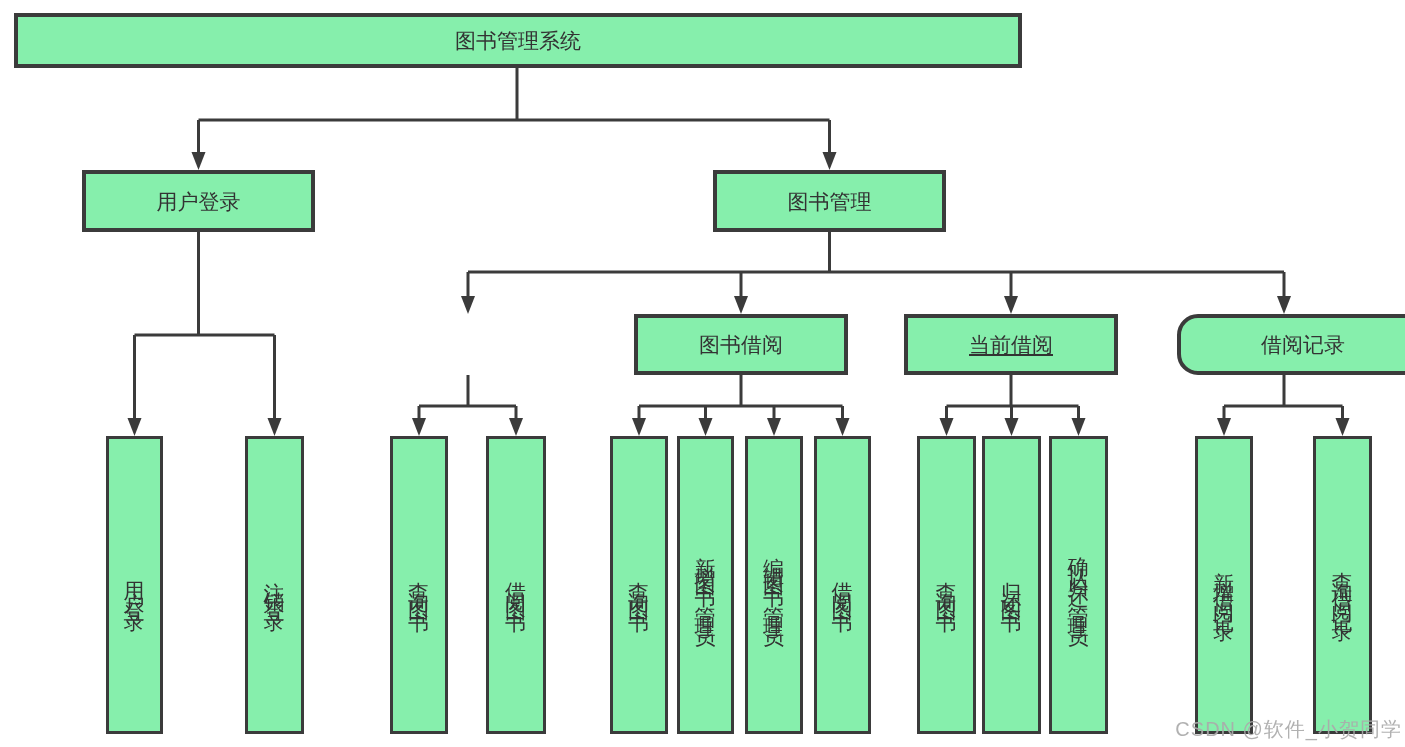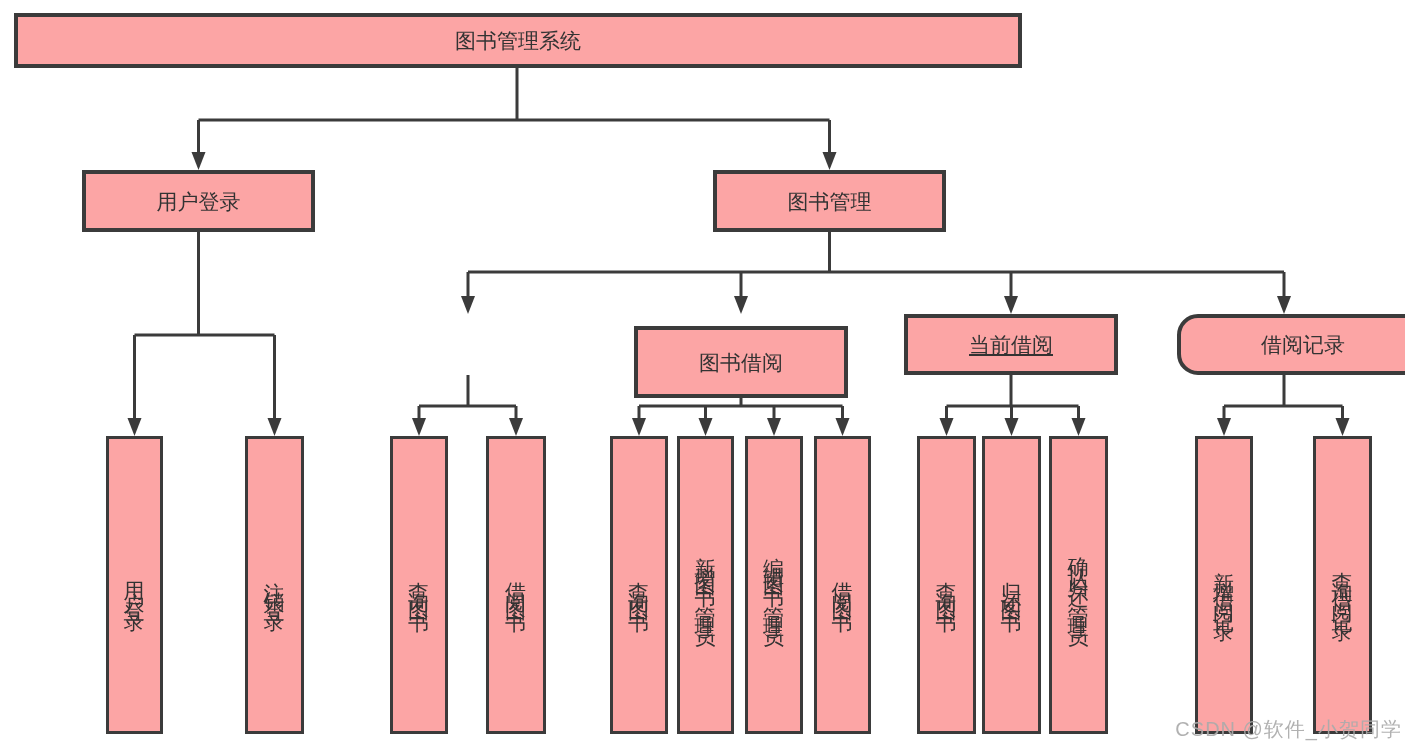--- a/index.html
+++ b/index.html
@@ -11,21 +11,21 @@
     font-family:"Liberation Sans","DejaVu Sans",sans-serif;
     color:#333333;
   }
   .wires{position:absolute;left:0;top:0;pointer-events:none;}
   .wires path{stroke:#3b3b3b;stroke-width:3;fill:none;}
   .wires line{stroke:#3b3b3b;stroke-width:3;}
   .wires polygon{fill:#3b3b3b;stroke:none;}
   .box{
     position:absolute;
     box-sizing:border-box;
-    background:#fca5a5;
+    background:#86efac;
     border:4px solid #3b3b3b;
     display:flex;
     align-items:center;
     justify-content:center;
     font-size:21px;
     line-height:1;
     white-space:nowrap;
   }
   .leaf{border-width:3px;}
   .leaf span{
@@ -121,21 +121,21 @@
     <span>图书管理系统</span>
   </div>
 
   <div class="box" style="left:82px;top:170px;width:233px;height:62px;">
     <span>用户登录</span>
   </div>
   <div class="box" style="left:713px;top:170px;width:233px;height:62px;">
     <span>图书管理</span>
   </div>
 
-  <div class="box" style="left:634px;top:314px;width:214px;height:72px;margin-top:12px;">
+  <div class="box" style="left:634px;top:314px;width:214px;height:61px;">
     <span>图书借阅</span>
   </div>
   <div class="box" style="left:904px;top:314px;width:214px;height:61px;text-decoration:underline;">
     <span>当前借阅</span>
   </div>
   <div class="box" style="left:1177px;top:314px;width:252px;height:61px;border-radius:21px;">
     <span>借阅记录</span>
   </div>
 
   <div class="box leaf" style="left:106px;top:436px;width:57px;height:298px;">

